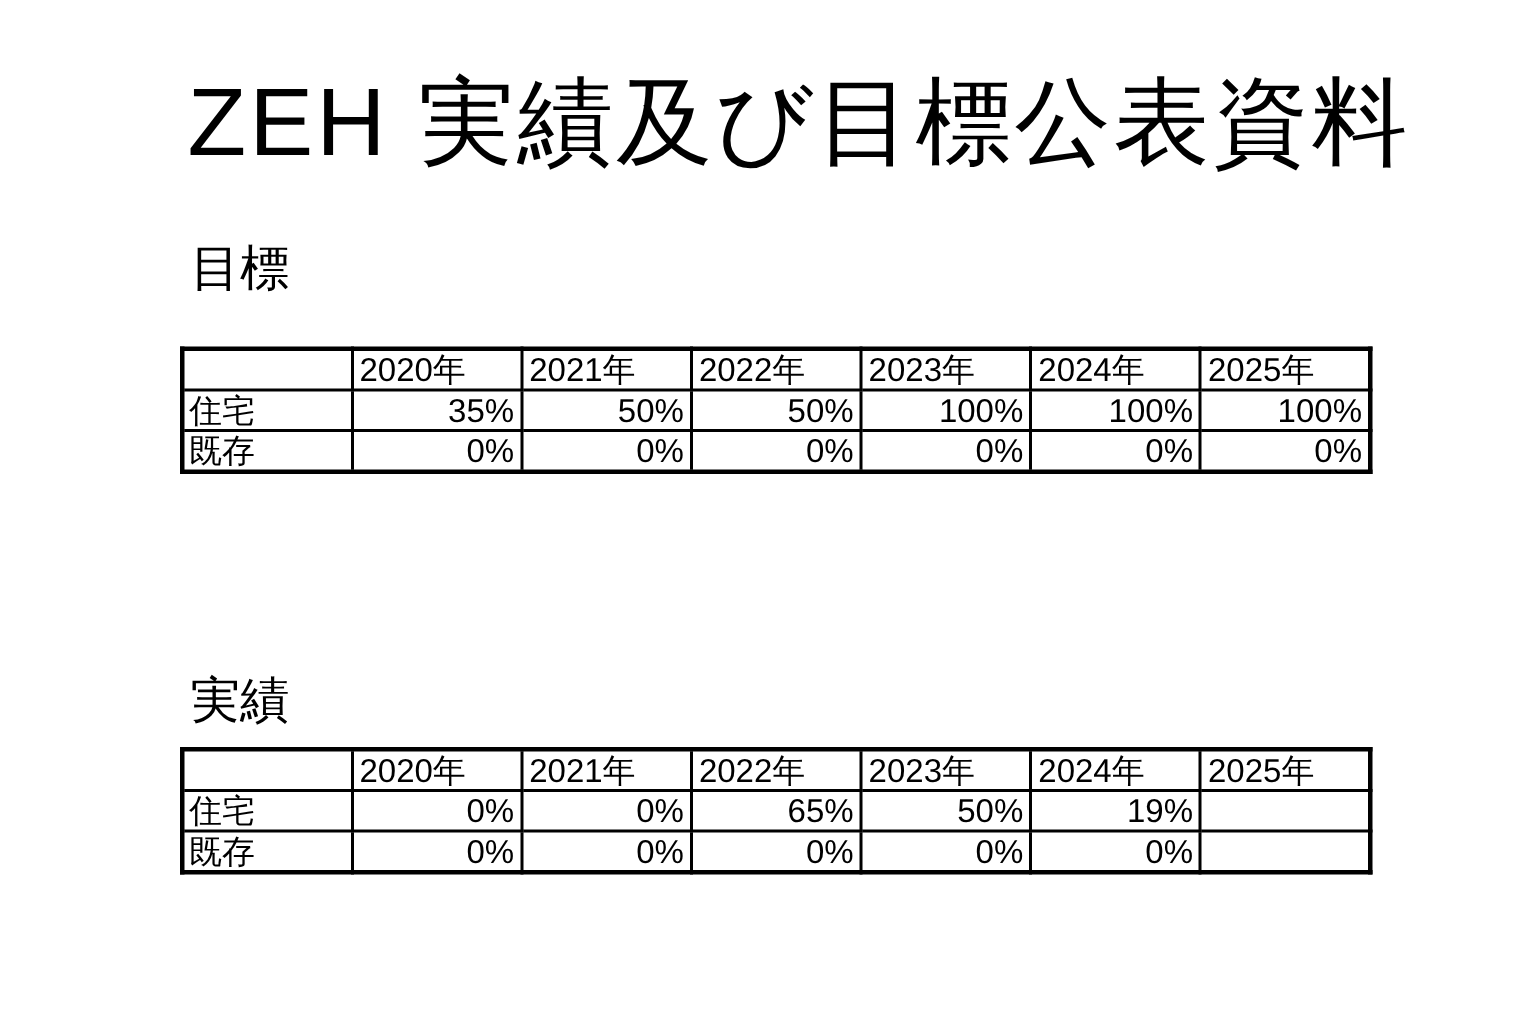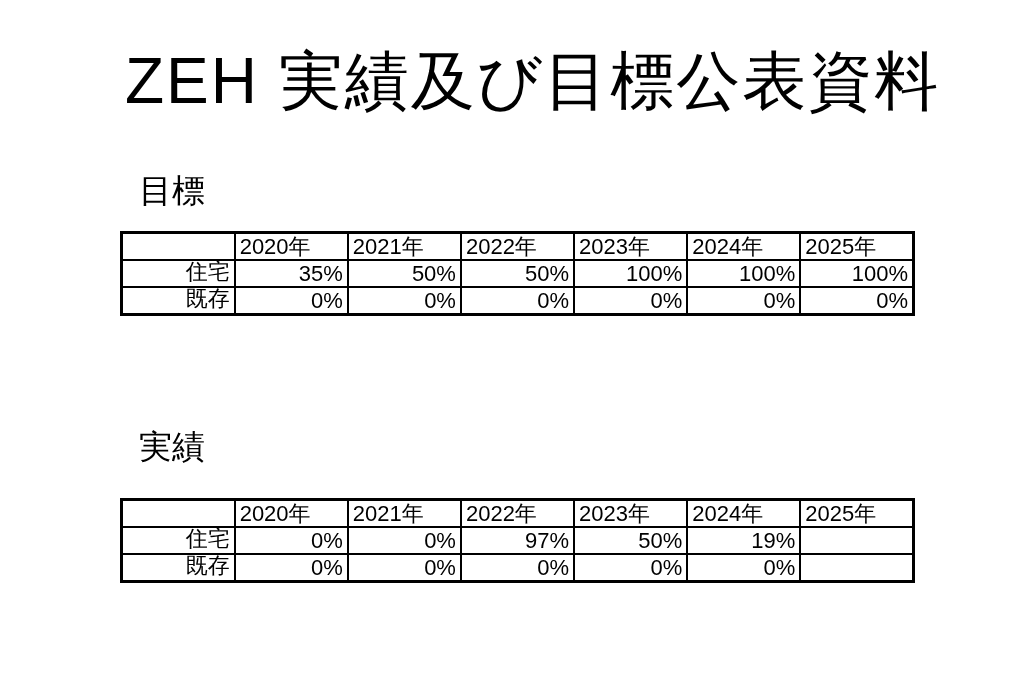--- a/index.html
+++ b/index.html
@@ -18,28 +18,28 @@
     top: 46px;
     margin: 0;
     font-size: 64px;
     font-weight: 400;
     line-height: 1.1;
     letter-spacing: 2px;
     white-space: nowrap;
   }
   .section-heading {
     position: absolute;
-    margin: 12px;
+    margin: 0;
     font-size: 33px;
     font-weight: 400;
     line-height: 1.05;
     white-space: nowrap;
   }
   #heading-target  { left: 127px; top: 162px; }
-  #heading-result  { left: 127px; top: 418px; }
+  #heading-result  { left: 127px; top: 450px; }
   table.data-table {
     position: absolute;
     left: 120px;
     width: 795px;
     border-collapse: collapse;
     table-layout: fixed;
     border: 3px solid #000000;
     font-size: 22px;
   }
   #table-target { top: 231px; }
@@ -48,21 +48,21 @@
     border: 2px solid #000000;
     height: 25px;
     padding: 0 4px;
     font-weight: 400;
     line-height: 25px;
     overflow: hidden;
     white-space: nowrap;
     vertical-align: middle;
   }
   .data-table th.year-header { text-align: left; }
-  .data-table th.row-label   { text-align: right; padding-left: 3px; font-family: Liberation Mono, monospace; }
+  .data-table th.row-label   { text-align: left; padding-left: 3px; }
   .data-table td.value       { text-align: right; padding-left: 23px; }
   .data-table th.corner      { }
 </style>
 </head>
 <body>
 
 <main>
 
   <h1 class="page-title">ZEH 実績及び目標公表資料</h1>
 
@@ -110,21 +110,21 @@
         <th class="year-header">2021年</th>
         <th class="year-header">2022年</th>
         <th class="year-header">2023年</th>
         <th class="year-header">2024年</th>
         <th class="year-header">2025年</th>
       </tr>
       <tr>
         <th class="row-label">住宅</th>
         <td class="value">0%</td>
         <td class="value">0%</td>
-        <td class="value">97%</td>
+        <td class="value">65%</td>
         <td class="value">50%</td>
         <td class="value">19%</td>
         <td class="value"></td>
       </tr>
       <tr>
         <th class="row-label">既存</th>
         <td class="value">0%</td>
         <td class="value">0%</td>
         <td class="value">0%</td>
         <td class="value">0%</td>

